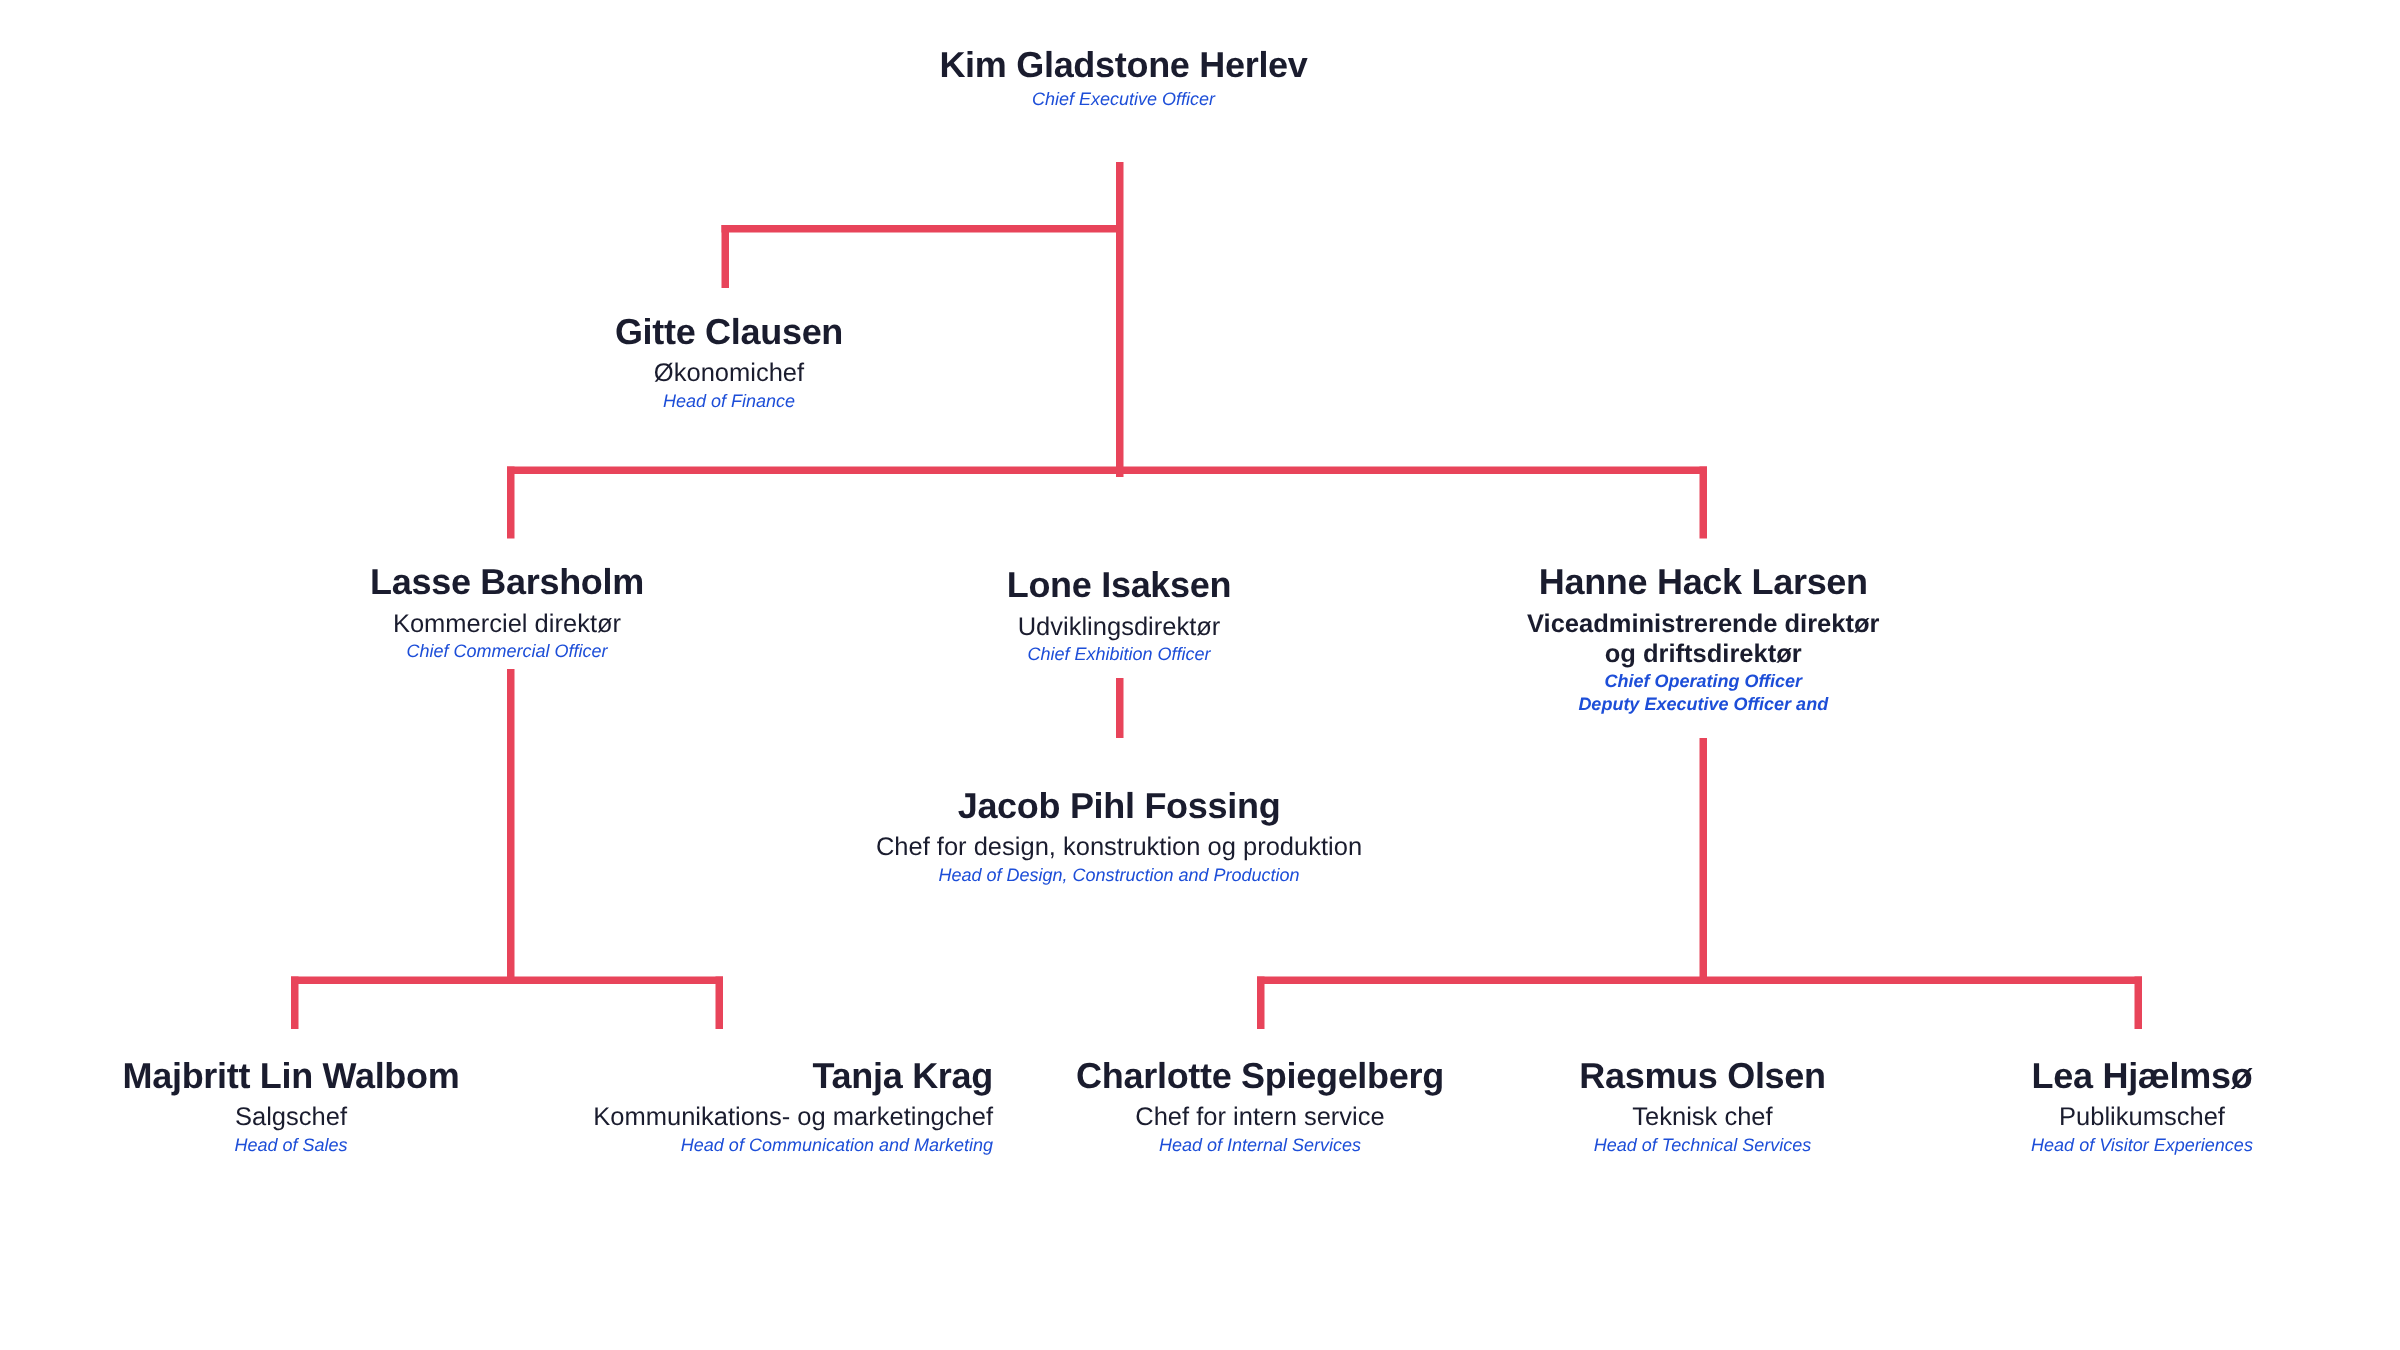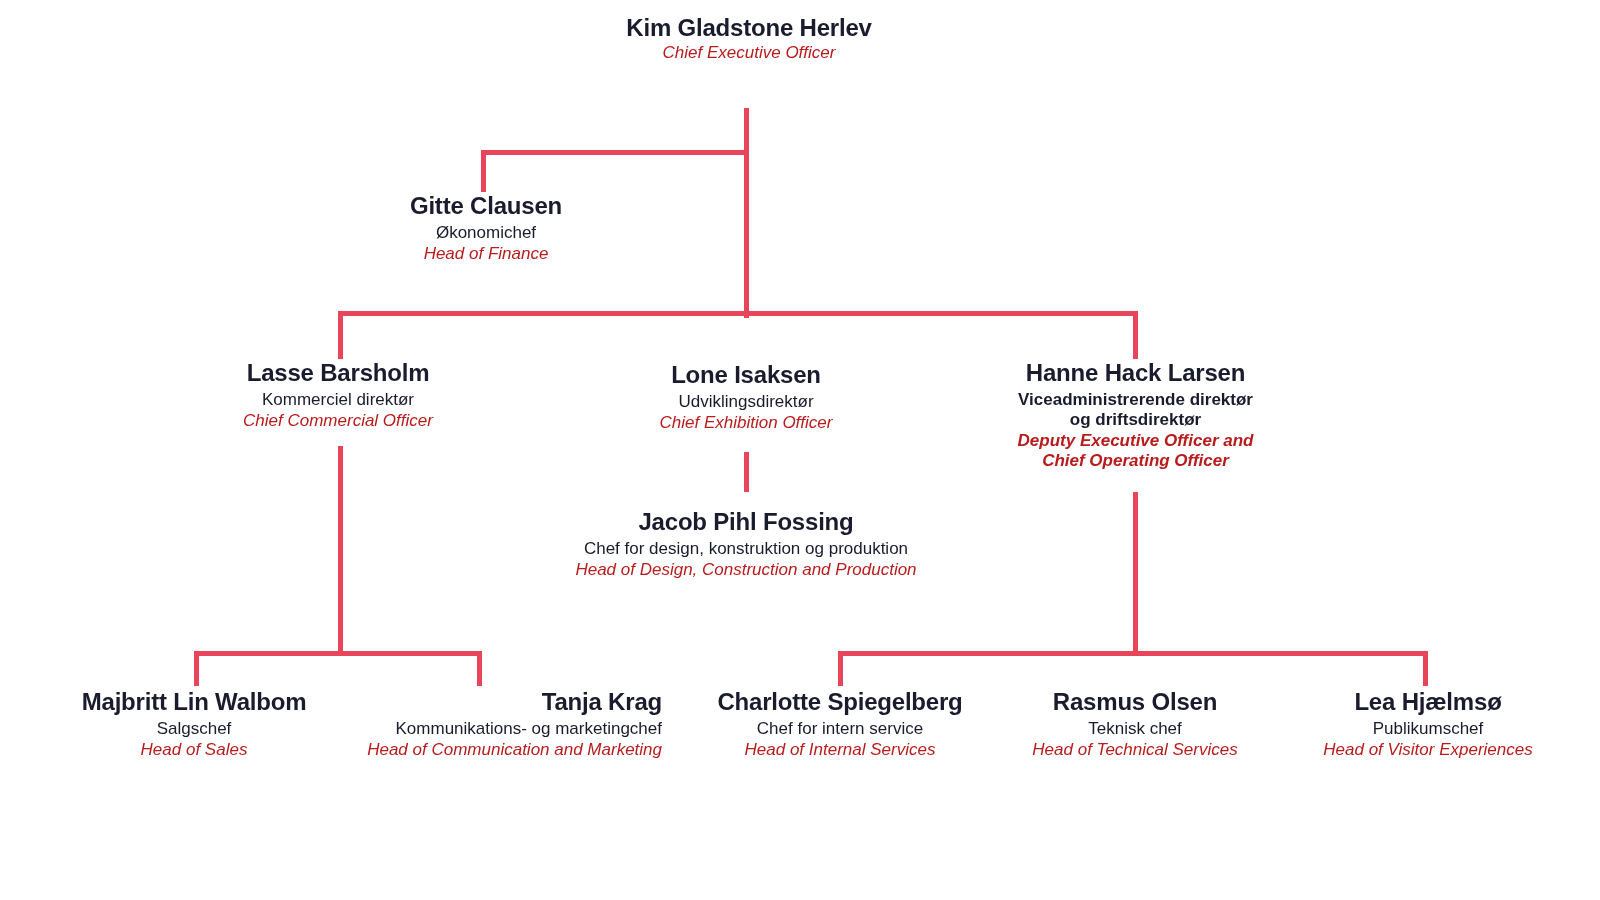--- a/index.html
+++ b/index.html
@@ -20,31 +20,32 @@
     position: absolute;
     text-align: center;
     line-height: 1.18;
   }
   .node-name {
     font-weight: bold;
     font-size: 24px;
     letter-spacing: -0.2px;
     color: #1a1c2e;
     white-space: nowrap;
+    margin-top: 16px;
   }
   .node-title-da {
     font-size: 17px;
     font-weight: normal;
     color: #1a1c2e;
     margin-top: 3px;
   }
   .node-title-en {
-    font-size: 17px;
+    font-size: 12px;
     font-style: italic;
-    color: #b91c1c;
+    color: #1d4ed8;
     margin-top: 1px;
   }
   .node-title-da div,
   .node-title-en div { white-space: nowrap; font-weight: bold; }
 
   .conn {
     position: absolute;
     background: #e8445a;
   }
 </style>
@@ -97,22 +98,22 @@
     <div class="node-title-en">Chief Exhibition Officer</div>
   </div>
 
   <div class="node" style="left:963px; top:359px; width:345px;text-align:center;">
     <div class="node-name">Hanne Hack Larsen</div>
     <div class="node-title-da">
       <div>Viceadministrerende direktør</div>
       <div>og driftsdirektør</div>
     </div>
     <div class="node-title-en">
+      <div>Chief Operating Officer</div>
       <div>Deputy Executive Officer and</div>
-      <div>Chief Operating Officer</div>
     </div>
   </div>
 
   <div class="node" style="left:511px; top:508px; width:470px;">
     <div class="node-name">Jacob Pihl Fossing</div>
     <div class="node-title-da">Chef for design, konstruktion og produktion</div>
     <div class="node-title-en">Head of Design, Construction and Production</div>
   </div>
 
   <div class="node" style="left:9px; top:688px; width:370px;">

